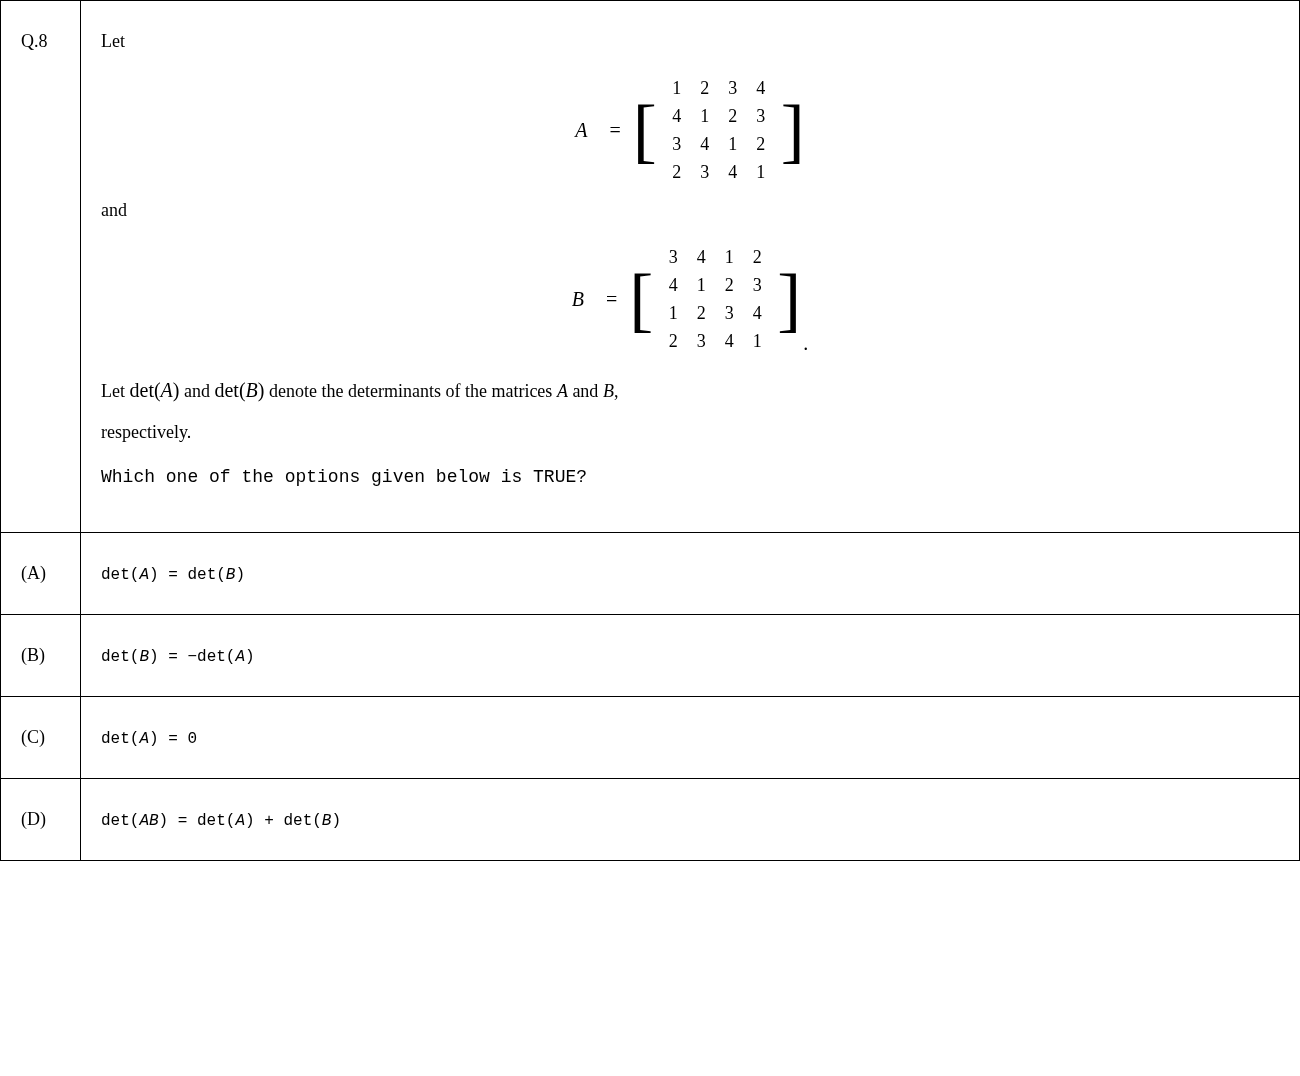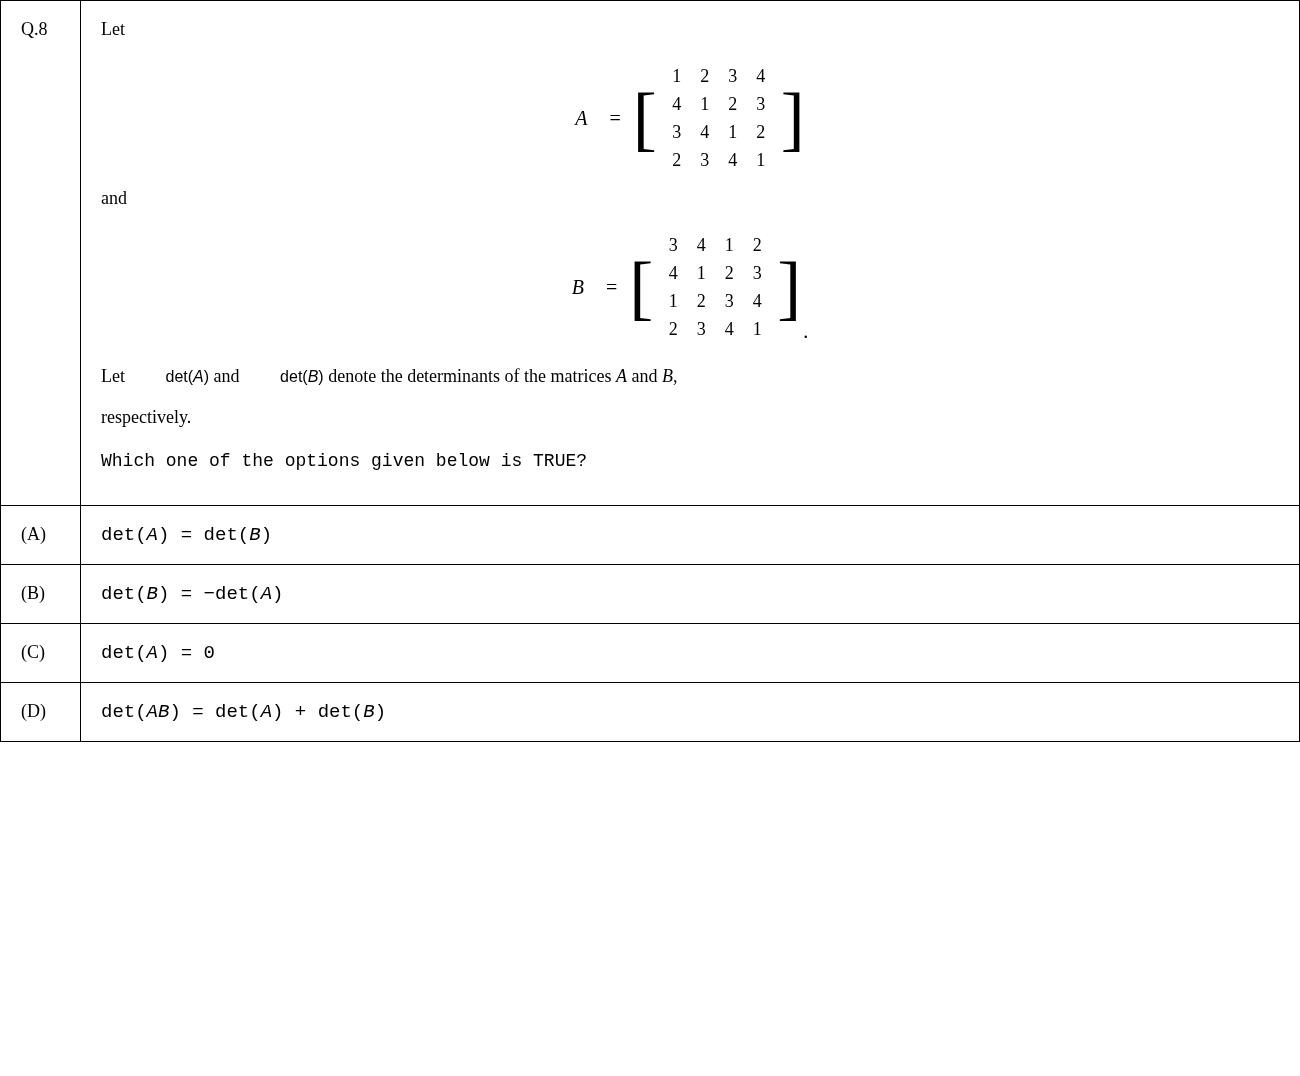--- a/index.html
+++ b/index.html
@@ -19,21 +19,21 @@
 
     .outer-table {
       width: 100%;
       border-collapse: collapse;
       border: 1.5px solid #000;
     }
 
     .outer-table td, .outer-table th {
       border: 1.5px solid #000;
       vertical-align: top;
-      padding: 18px 20px;
+      padding: 30px 20px;
     }
 
     .question-number {
       width: 80px;
       font-size: 18px;
       vertical-align: top;
       padding-top: 20px;
     }
 
     .question-content {
@@ -112,38 +112,37 @@
       margin-top: 14px;
       line-height: 1.7;
     }
 
     .question-text-block p {
       margin-bottom: 10px;
     }
 
     
     .mono {
-      font-family: Liberation Sans, sans-serif;
-      font-size: 16px;
-      margin-left: 36px;
+      font-family: Liberation Serif, serif;
+      font-size: 20px;
     }
 
     .italic {
       font-style: italic;
     }
 
     .and-text {
       margin: 10px 0 14px 0;
       font-size: 18px;
     }
 
     
     .option-formula {
       font-family: 'Courier New', Courier, monospace;
-      font-size: 19px;
+      font-size: 16px;
     }
   </style>
 </head>
 <body>
 
 <table class="outer-table">
 
   <tbody>
       <tr>
     <td class="question-number">Q.8</td>

